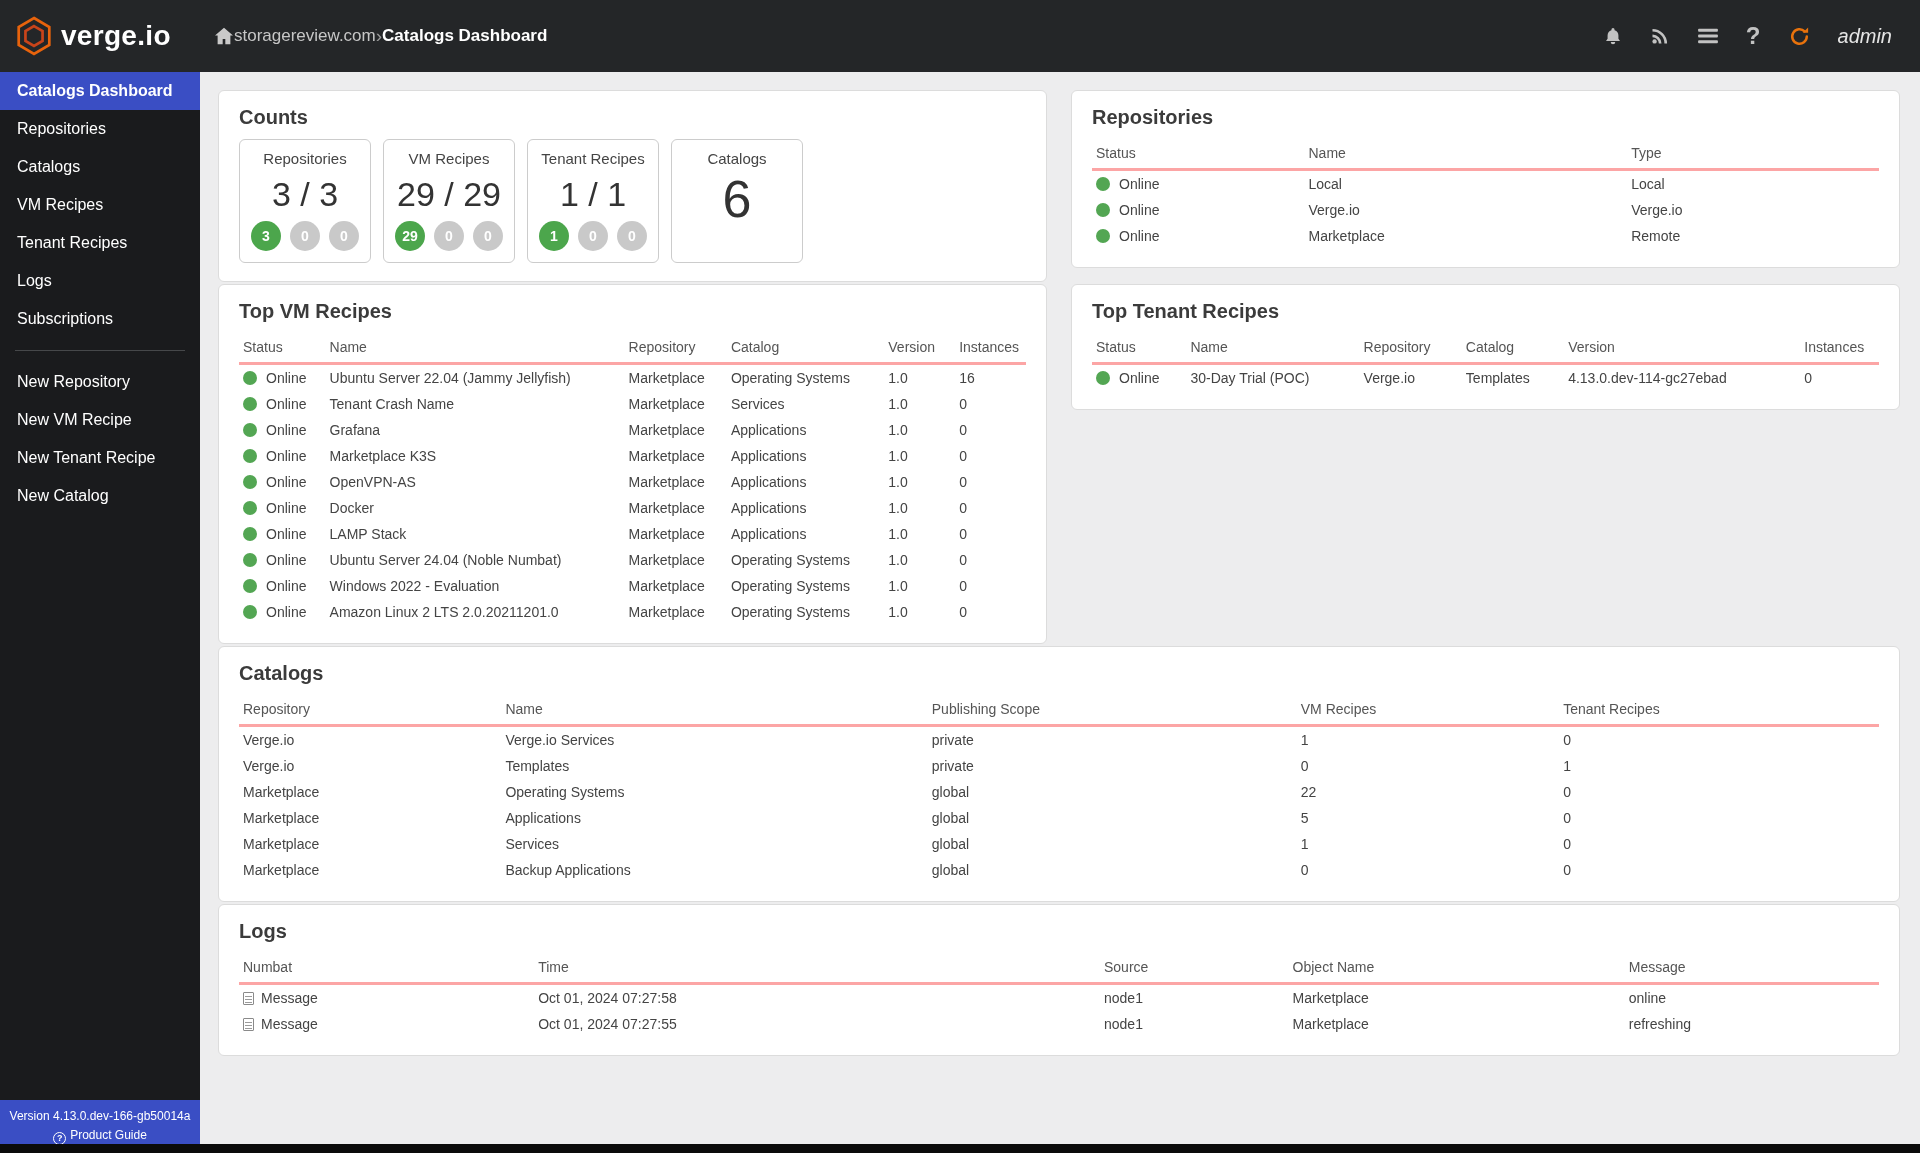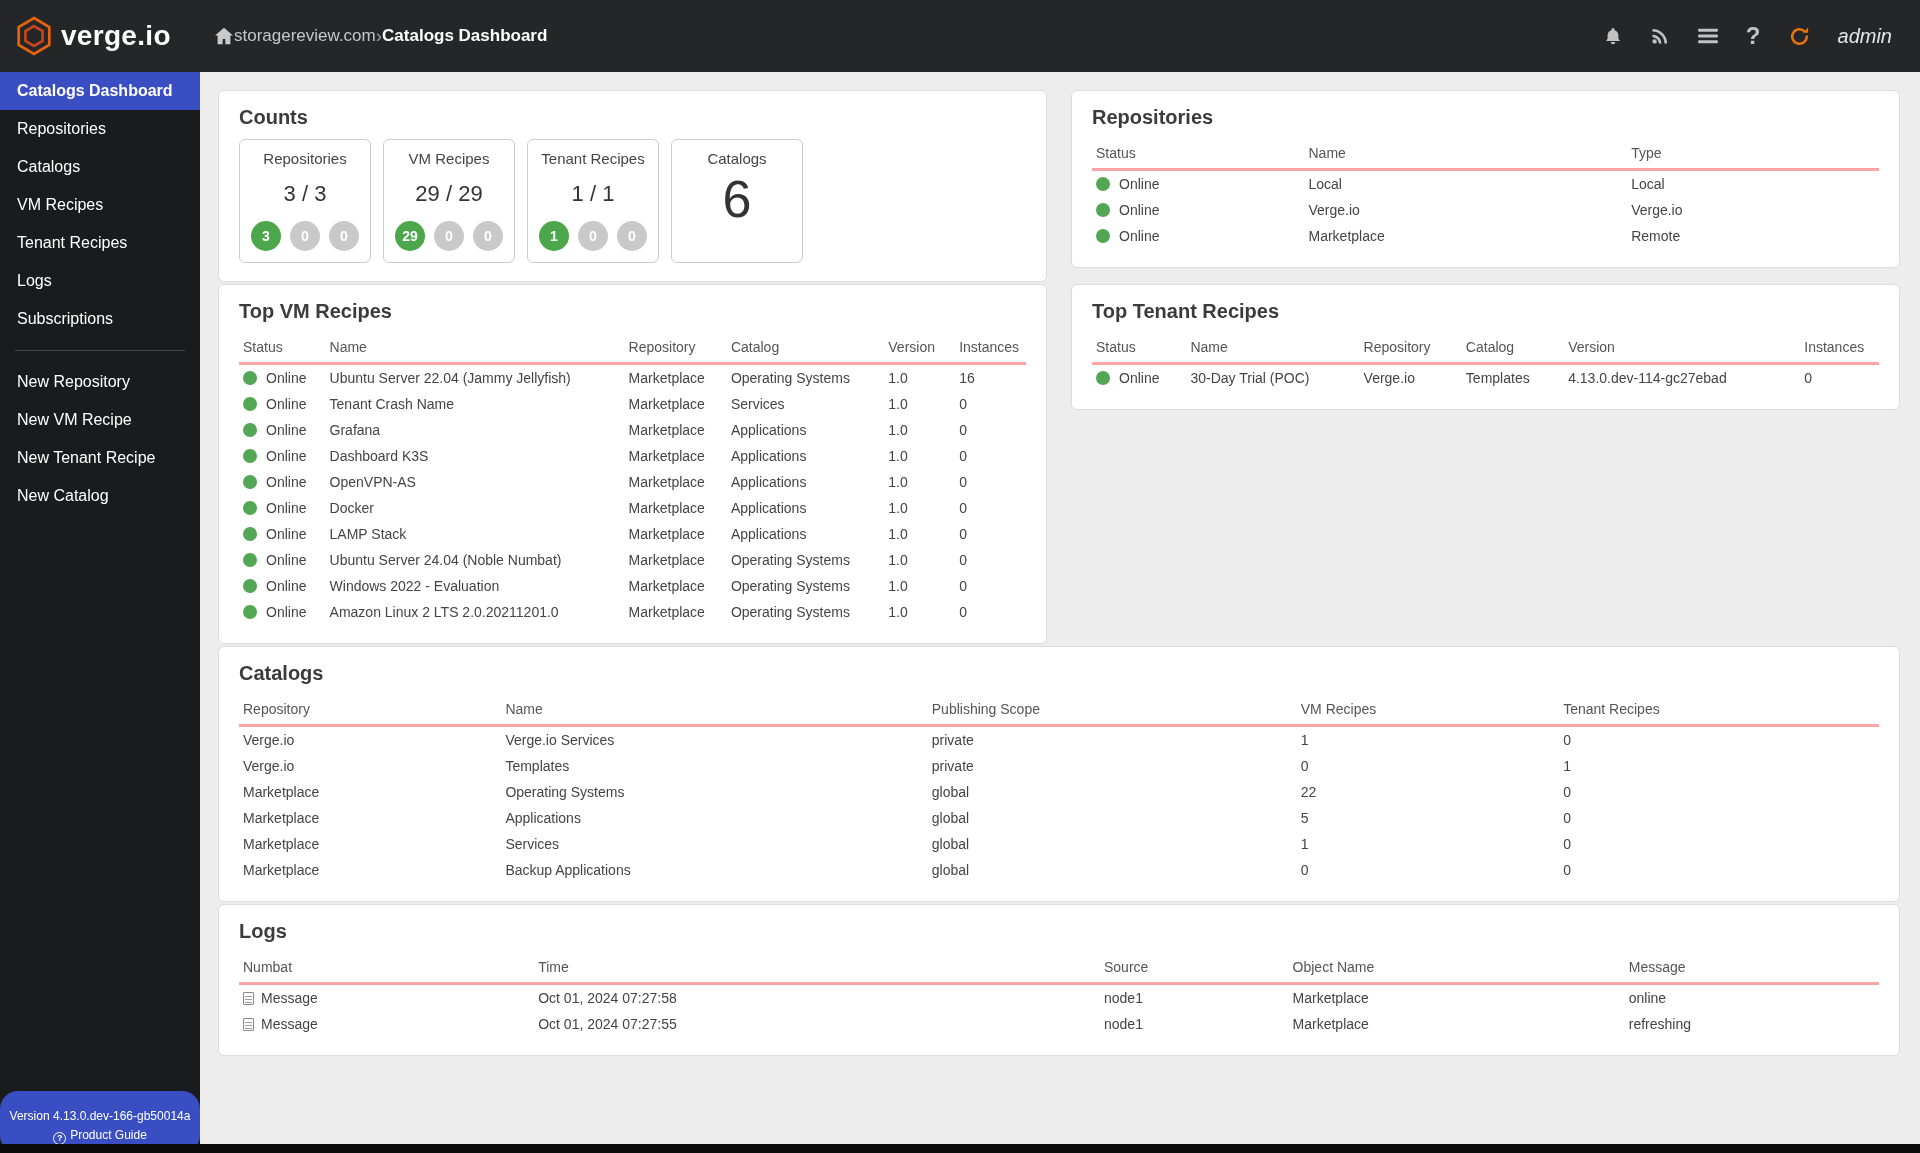--- a/index.html
+++ b/index.html
@@ -32,21 +32,21 @@
     position:fixed; top:72px; left:0; bottom:0; width:200px;
     background:#1a1b1d; display:flex; flex-direction:column; z-index:15;
   }
   .nav-item {
     color:#fff; font-size:16px; padding:10px 17px; cursor:pointer; white-space:nowrap;
   }
   .nav-item.active { background:#3a4ec4; font-weight:bold; }
   .side-divider { border:none; border-top:1px solid #46484a; margin:12px 15px; }
   .sidebar-footer {
     margin-top:auto; background:#3a4ec4; color:#fff; text-align:center;
-    padding:16px 4px 8px; font-size:12px; line-height:1.55; cursor:pointer;border-radius:18px;
+    padding:7px 4px 8px; font-size:12px; line-height:1.55; cursor:pointer;
   }
   .q-circle {
     display:inline-flex; align-items:center; justify-content:center;
     width:13px; height:13px; border:1px solid #fff; border-radius:50%;
     font-size:9px; font-weight:bold; margin-right:4px; vertical-align:-2px;
   }
 
   
   .main { margin-left:200px; padding:90px 20px 20px 18px; }
   .grid { display:grid; grid-template-columns:1fr 1fr; gap:2px 24px; align-items:start; }
@@ -58,21 +58,21 @@
   .card-title { font-size:20px; font-weight:bold; color:#3b3b3b; margin-bottom:10px; }
 
   
   .tiles { display:flex; gap:12px; margin-top:8px; }
   .tile {
     width:132px; height:124px; border:1px solid #cccccc; border-radius:6px;
     display:flex; flex-direction:column; align-items:center; justify-content:space-between;
     padding:10px 6px 11px; cursor:pointer; background:#fff;
   }
   .tile-label { font-size:15px; color:#444; }
-  .tile-value { font-size:22px; color:#333; }
+  .tile-value { font-size:34px; color:#333; }
   .tile-value.big { font-size:52px; font-weight:400; margin-top:2px; }
   .badges { display:flex; gap:9px; min-height:30px; }
   .badge {
     min-width:30px; height:30px; border-radius:50%; padding:0 4px;
     color:#fff; font-size:14px; font-weight:bold;
     display:flex; align-items:center; justify-content:center;
   }
   .badge.green { background:#4ca64c; }
   .badge.gray  { background:#c9c9c9; }
 
@@ -315,21 +315,21 @@
             <tr>
               <td><span class="dot"></span>Online</td>
               <td>Grafana</td>
               <td>Marketplace</td>
               <td>Applications</td>
               <td>1.0</td>
               <td>0</td>
             </tr>
             <tr>
               <td><span class="dot"></span>Online</td>
-              <td>Dashboard K3S</td>
+              <td>Marketplace K3S</td>
               <td>Marketplace</td>
               <td>Applications</td>
               <td>1.0</td>
               <td>0</td>
             </tr>
             <tr>
               <td><span class="dot"></span>Online</td>
               <td>OpenVPN-AS</td>
               <td>Marketplace</td>
               <td>Applications</td>

